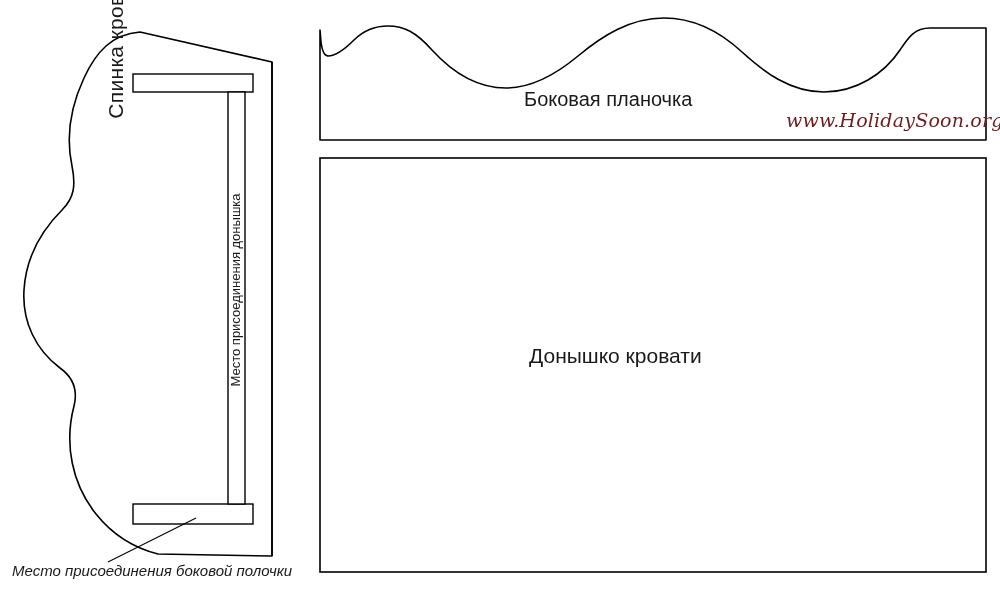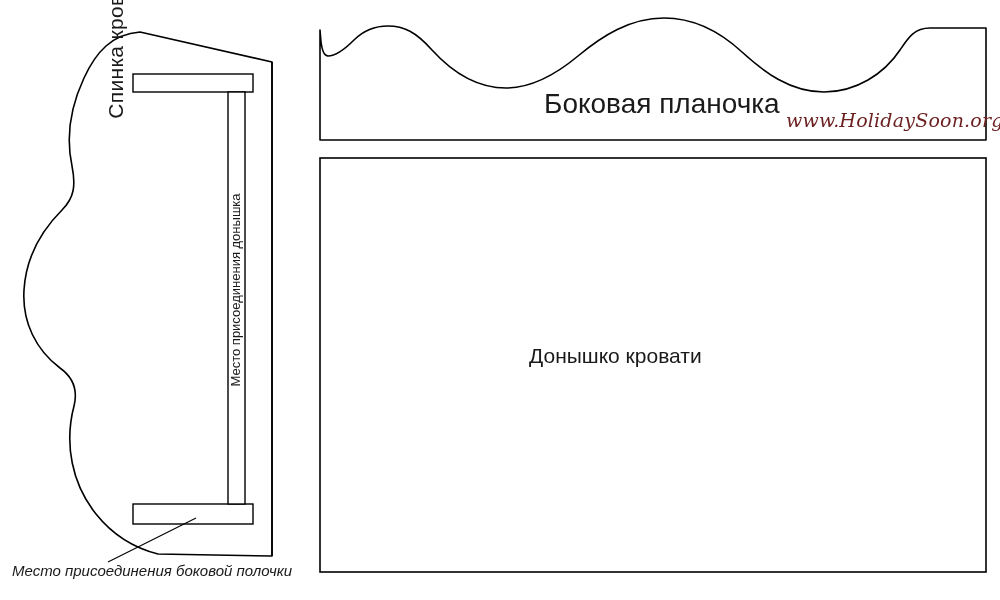--- a/index.html
+++ b/index.html
@@ -52,23 +52,23 @@
   }
   
   #label-side-join {
     left: 12px;
     top: 562px;
     font-size: 15px;
     font-style: italic;
   }
   
   #label-side-strip {
-    left: 544px;
+    left: 524px;
     top: 88px;
-    font-size: 28px;
+    font-size: 20px;
   }
   
   #label-bottom {
     left: 529px;
     top: 344px;
     font-size: 21px;
     text-align: right;
   }
   
   #label-watermark {

